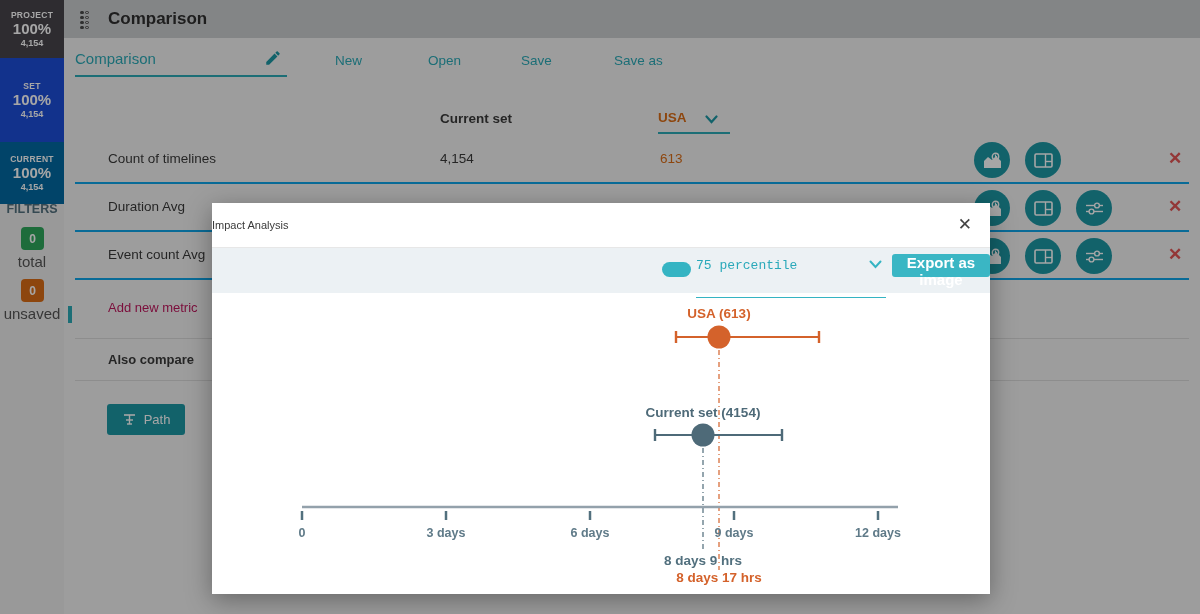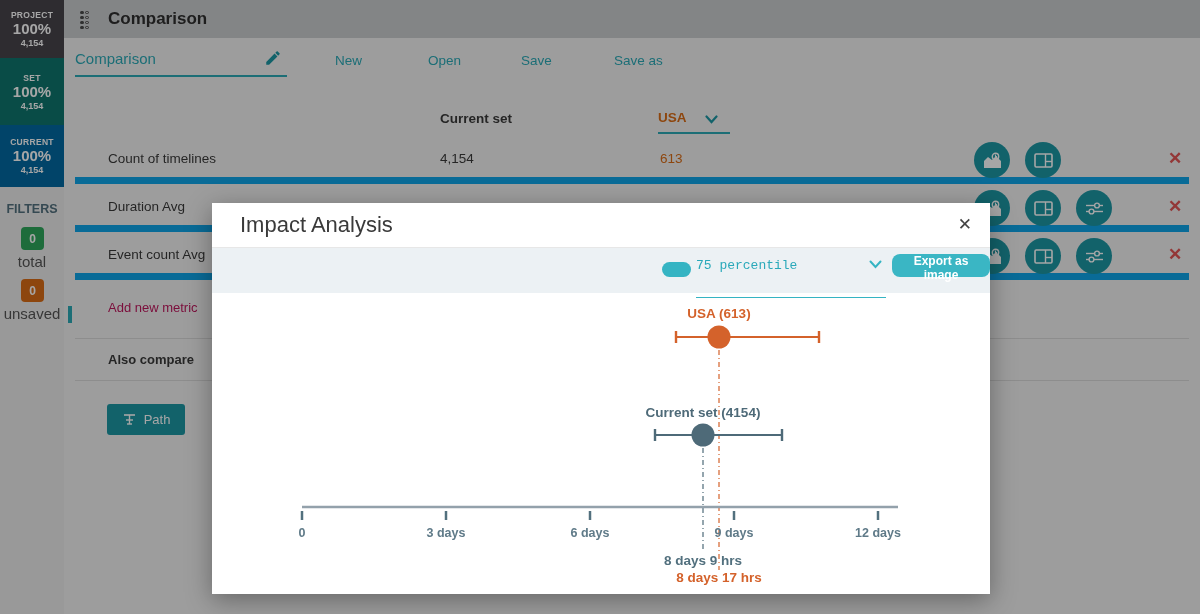--- a/index.html
+++ b/index.html
@@ -4,21 +4,21 @@
 <style>
   * { margin:0; padding:0; box-sizing:border-box; }
   html,body { width:1200px; height:614px; overflow:hidden;
     font-family:"Liberation Sans", sans-serif; background:#ededed; }
   .app { position:absolute; inset:0; }
 
   
   .sidebar { position:absolute; left:0; top:0; width:64px; height:614px; background:#ececec; }
   .sb-block { width:64px; color:#fff; text-align:center; display:flex; flex-direction:column; justify-content:center; }
   .sb-dark   { height:58px; background:#47444b; }
-  .sb-green  { height:67px; background:#0f766e; }
+  .sb-green  { height:84px; background:#1d4ed8; }
   .sb-orange { height:62px; background:#0369a1; }
   .sb-label  { font-size:8.5px; font-weight:bold; letter-spacing:.3px; }
   .sb-pct    { font-size:15px; font-weight:bold; line-height:1.2; }
   .sb-count  { font-size:9px; font-weight:bold; }
   .filters-title { position:absolute; top:202px; width:64px; text-align:center;
     font-size:12.5px; font-weight:bold; color:#52707e; }
   .badge { position:absolute; left:21px; width:23px; height:23px; border-radius:4px;
     color:#fff; font-size:12px; font-weight:bold; display:flex; align-items:center; justify-content:center; }
   .badge-green { top:227px; background:#2ea65b; }
   .badge-orange{ top:279px; background:#d96c16; }
@@ -40,21 +40,21 @@
     font-size:15px; border-bottom:2px solid #2ba9b6; padding-bottom:8px; cursor:text; }
   .pencil { position:absolute; left:200px; top:11px; width:18px; height:18px; cursor:pointer; }
   .menu-item { position:absolute; top:15px; font-size:13.5px; color:#2ba9b6; cursor:pointer; }
 
   .thead-current { position:absolute; left:376px; top:111px; font-size:13.5px; font-weight:bold; color:#3a3a3a; }
   .thead-compare { position:absolute; left:594px; top:108px; cursor:pointer; }
   .thead-compare .sel { font-size:13.5px; font-weight:bold; color:#d96c16; }
   .thead-compare svg { vertical-align:-2px; margin-left:14px; }
   .sel-underline { margin-top:6px; width:72px; border-bottom:2px solid #2ba9b6; }
 
-  .t-row { position:absolute; left:11px; width:1114px; height:48px; border-bottom:7px solid #0ea5e9; }
+  .t-row { position:absolute; left:11px; width:1114px; height:48px; border-bottom:2px solid #0ea5e9; }
   .t-label { position:absolute; left:33px; top:15px; font-size:13.5px; color:#3a3a3a; }
   .t-cur   { position:absolute; left:365px; top:15px; font-size:13.5px; color:#3a3a3a; }
   .t-cmp   { position:absolute; left:585px; top:15px; font-size:13.5px; color:#d96c16; }
   .row-icons { position:absolute; left:899px; top:6px; display:flex; gap:15px; }
   .circle-btn { width:36px; height:36px; border-radius:50%; background:#1d97a4; border:none;
     display:flex; align-items:center; justify-content:center; cursor:pointer; }
   .row-del { position:absolute; left:1093px; top:12px; font-size:17px; font-weight:bold;
     color:#e25555; background:none; border:none; cursor:pointer; }
 
   .add-metric { position:absolute; left:44px; top:292px; font-size:13px; color:#be185d;
@@ -67,32 +67,32 @@
     border:none; border-radius:3px; color:#fff; font-size:13px; cursor:pointer;
     display:flex; align-items:center; justify-content:center; gap:7px; }
   .accent-bar { position:absolute; left:68px; top:306px; width:4px; height:17px; background:#2ba9b6; cursor:pointer; }
 
   
   .overlay { position:absolute; inset:0; background:rgba(0,0,0,0.35); }
   .modal { position:absolute; left:212px; top:203px; width:778px; height:391px; background:#fff;
     box-shadow:0 6px 24px rgba(0,0,0,.35); }
   .modal-head { position:relative; height:45px; border-bottom:1px solid #e7e7e7;
     display:flex; align-items:center; }
-  .modal-title { margin-left:28px; font-size:22px; color:#3a3a3a; }
+  .modal-title { font-size:11px; color:#3a3a3a; }
   .modal-close { position:absolute; right:18px; top:11px; font-size:17px; color:#444;
     background:none; border:none; cursor:pointer; }
   .modal-toolbar { position:relative; height:45px; background:#ecf1f4; }
   .toggle { position:absolute; left:450px; top:14px; width:29px; height:15px; border-radius:8px;
     background:#35b4c3; border:none; cursor:pointer; }
   .pct-select { position:absolute; left:484px; top:8px; width:190px; cursor:pointer;
     border-bottom:1px solid #35b4c3; padding-bottom:23px;font-family:Liberation Mono, monospace; }
   .pct-select .txt { font-size:13px; color:#2aa9ba; }
   .pct-select svg { position:absolute; right:4px; top:4px; }
   .export-btn { position:absolute; left:680px; top:6px; height:23px; padding:0 11px; background:#3ab6c4;
-    border:none; border-radius:8px; color:#fff; font-size:12px; font-weight:bold; cursor:pointer; }
+    border:none; border-radius:3px; color:#fff; font-size:15px; font-weight:bold; cursor:pointer; }
   .chart-wrap { position:absolute; left:0; top:90px; width:778px; height:301px; }
   svg text { font-family:"Liberation Sans", sans-serif; }
 </style>
 </head>
 <body>
 
 <div class="app">
 
   <aside class="sidebar">
     <div class="sb-block sb-dark">

